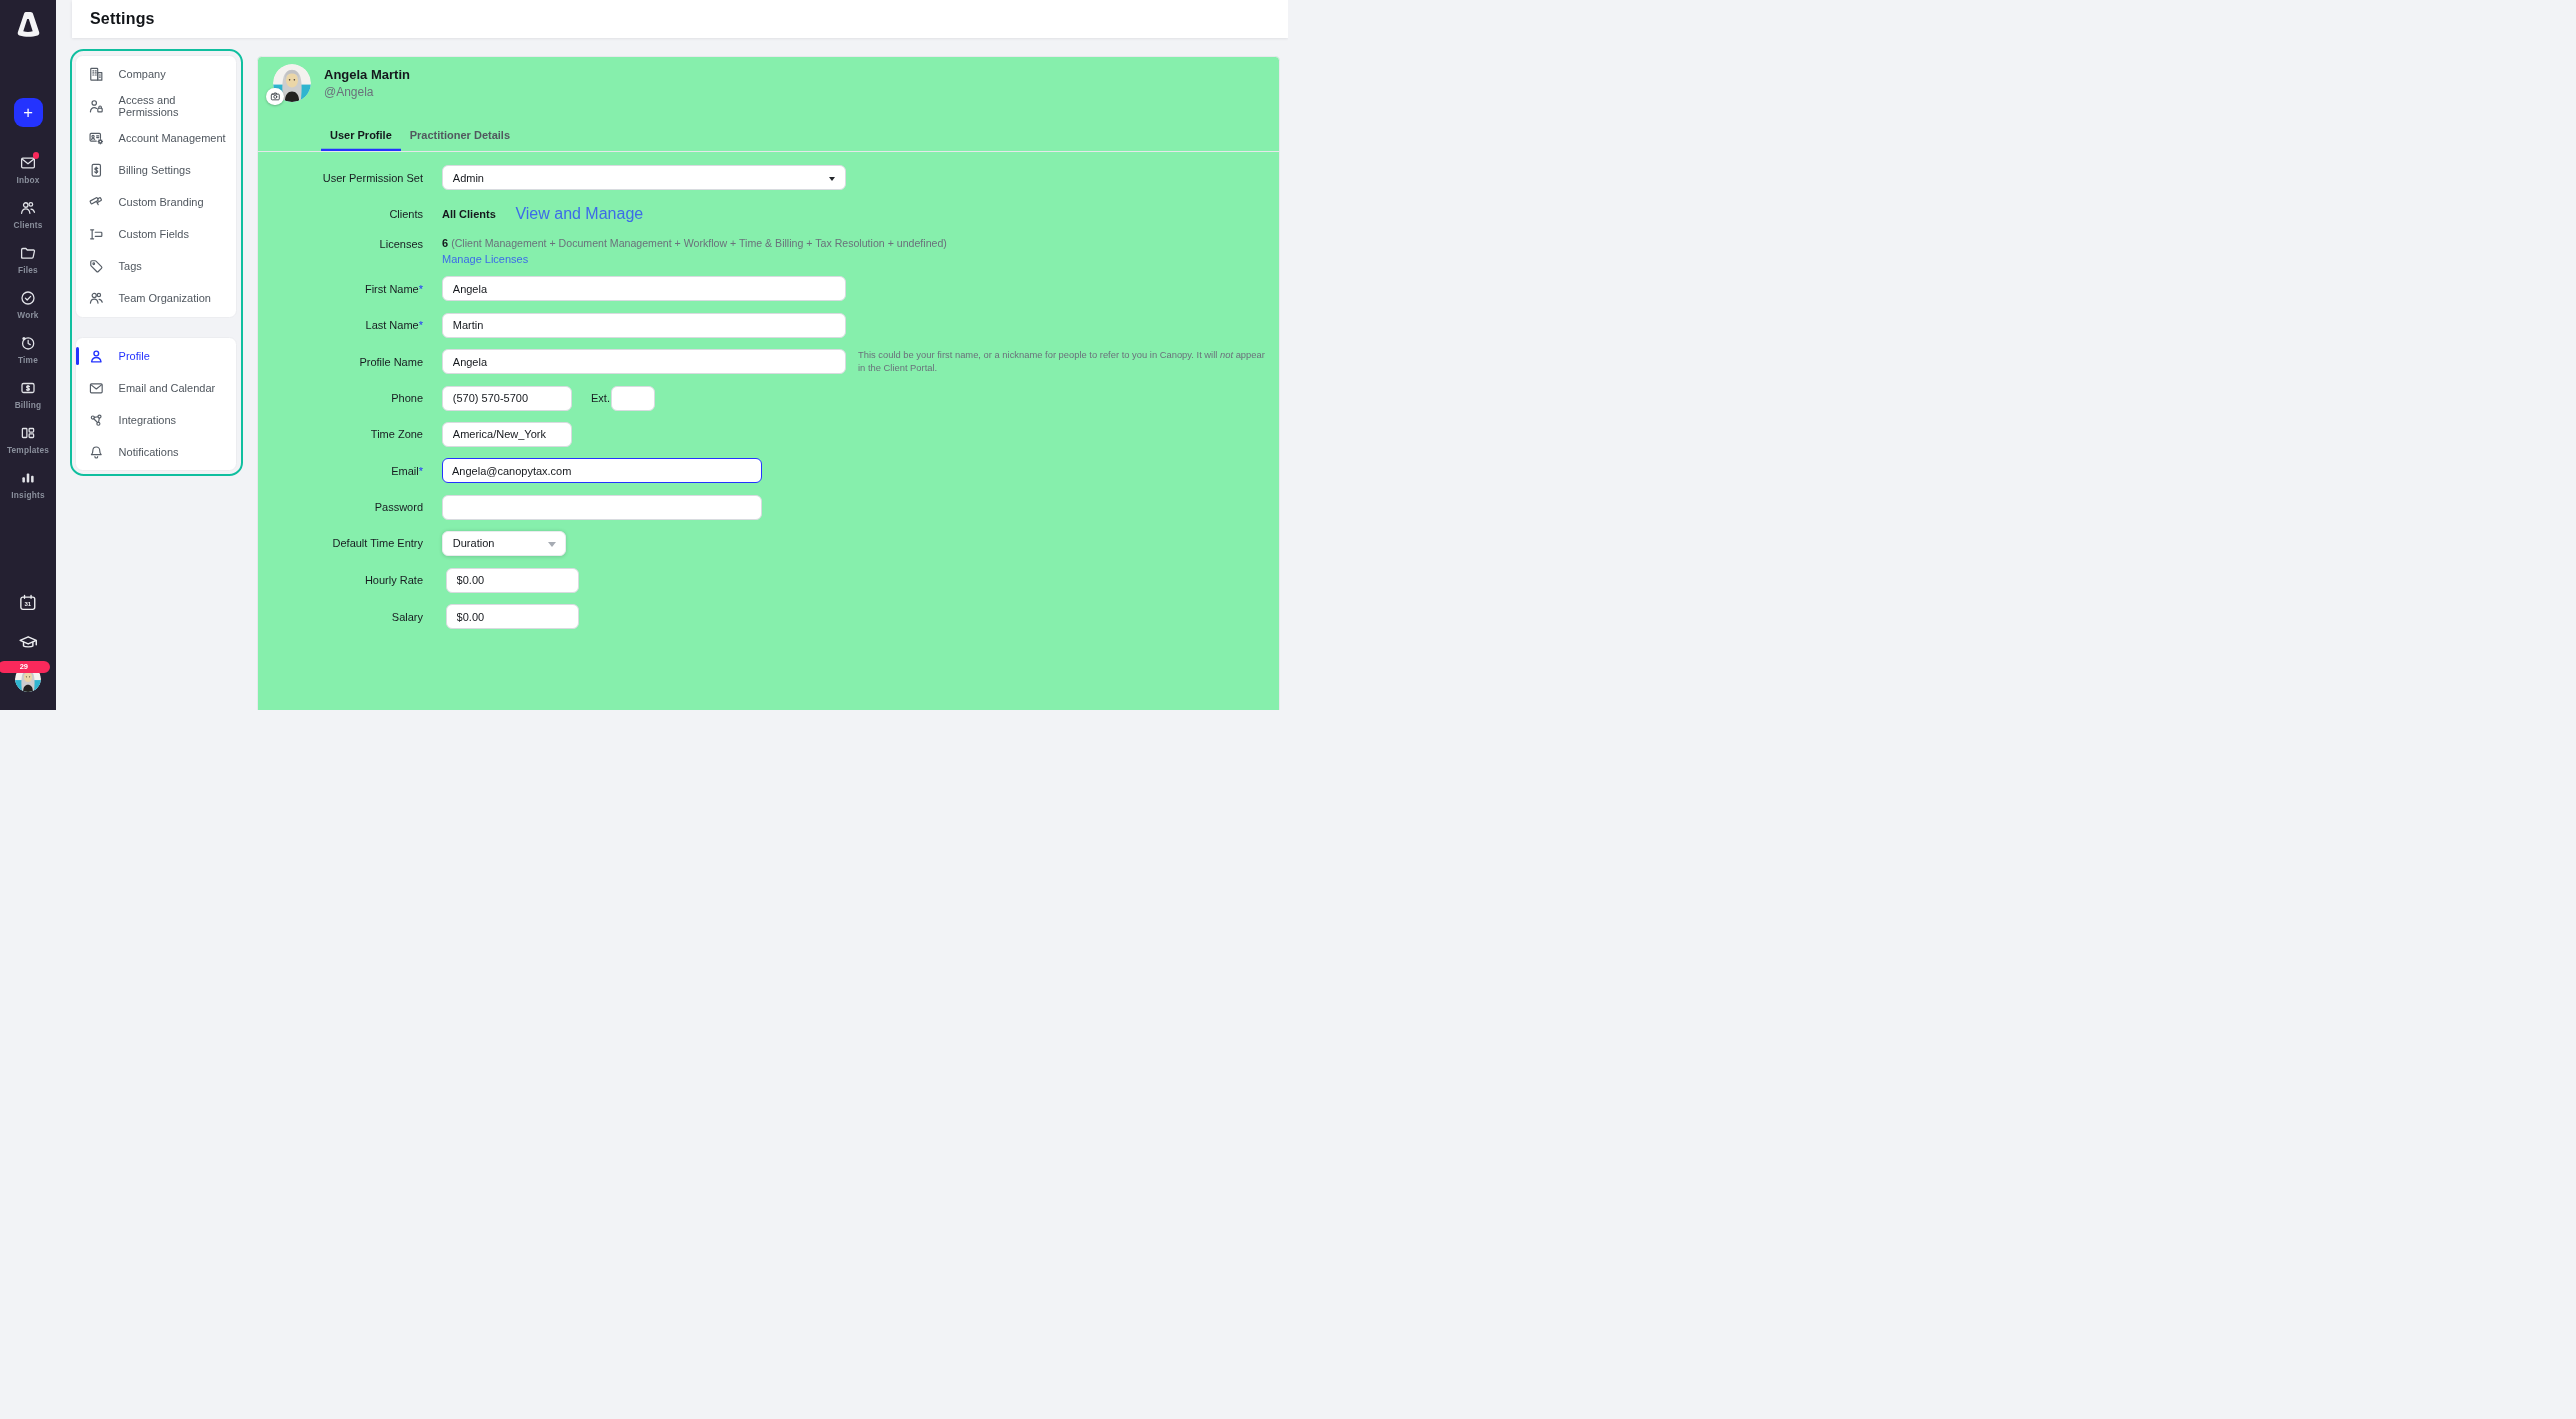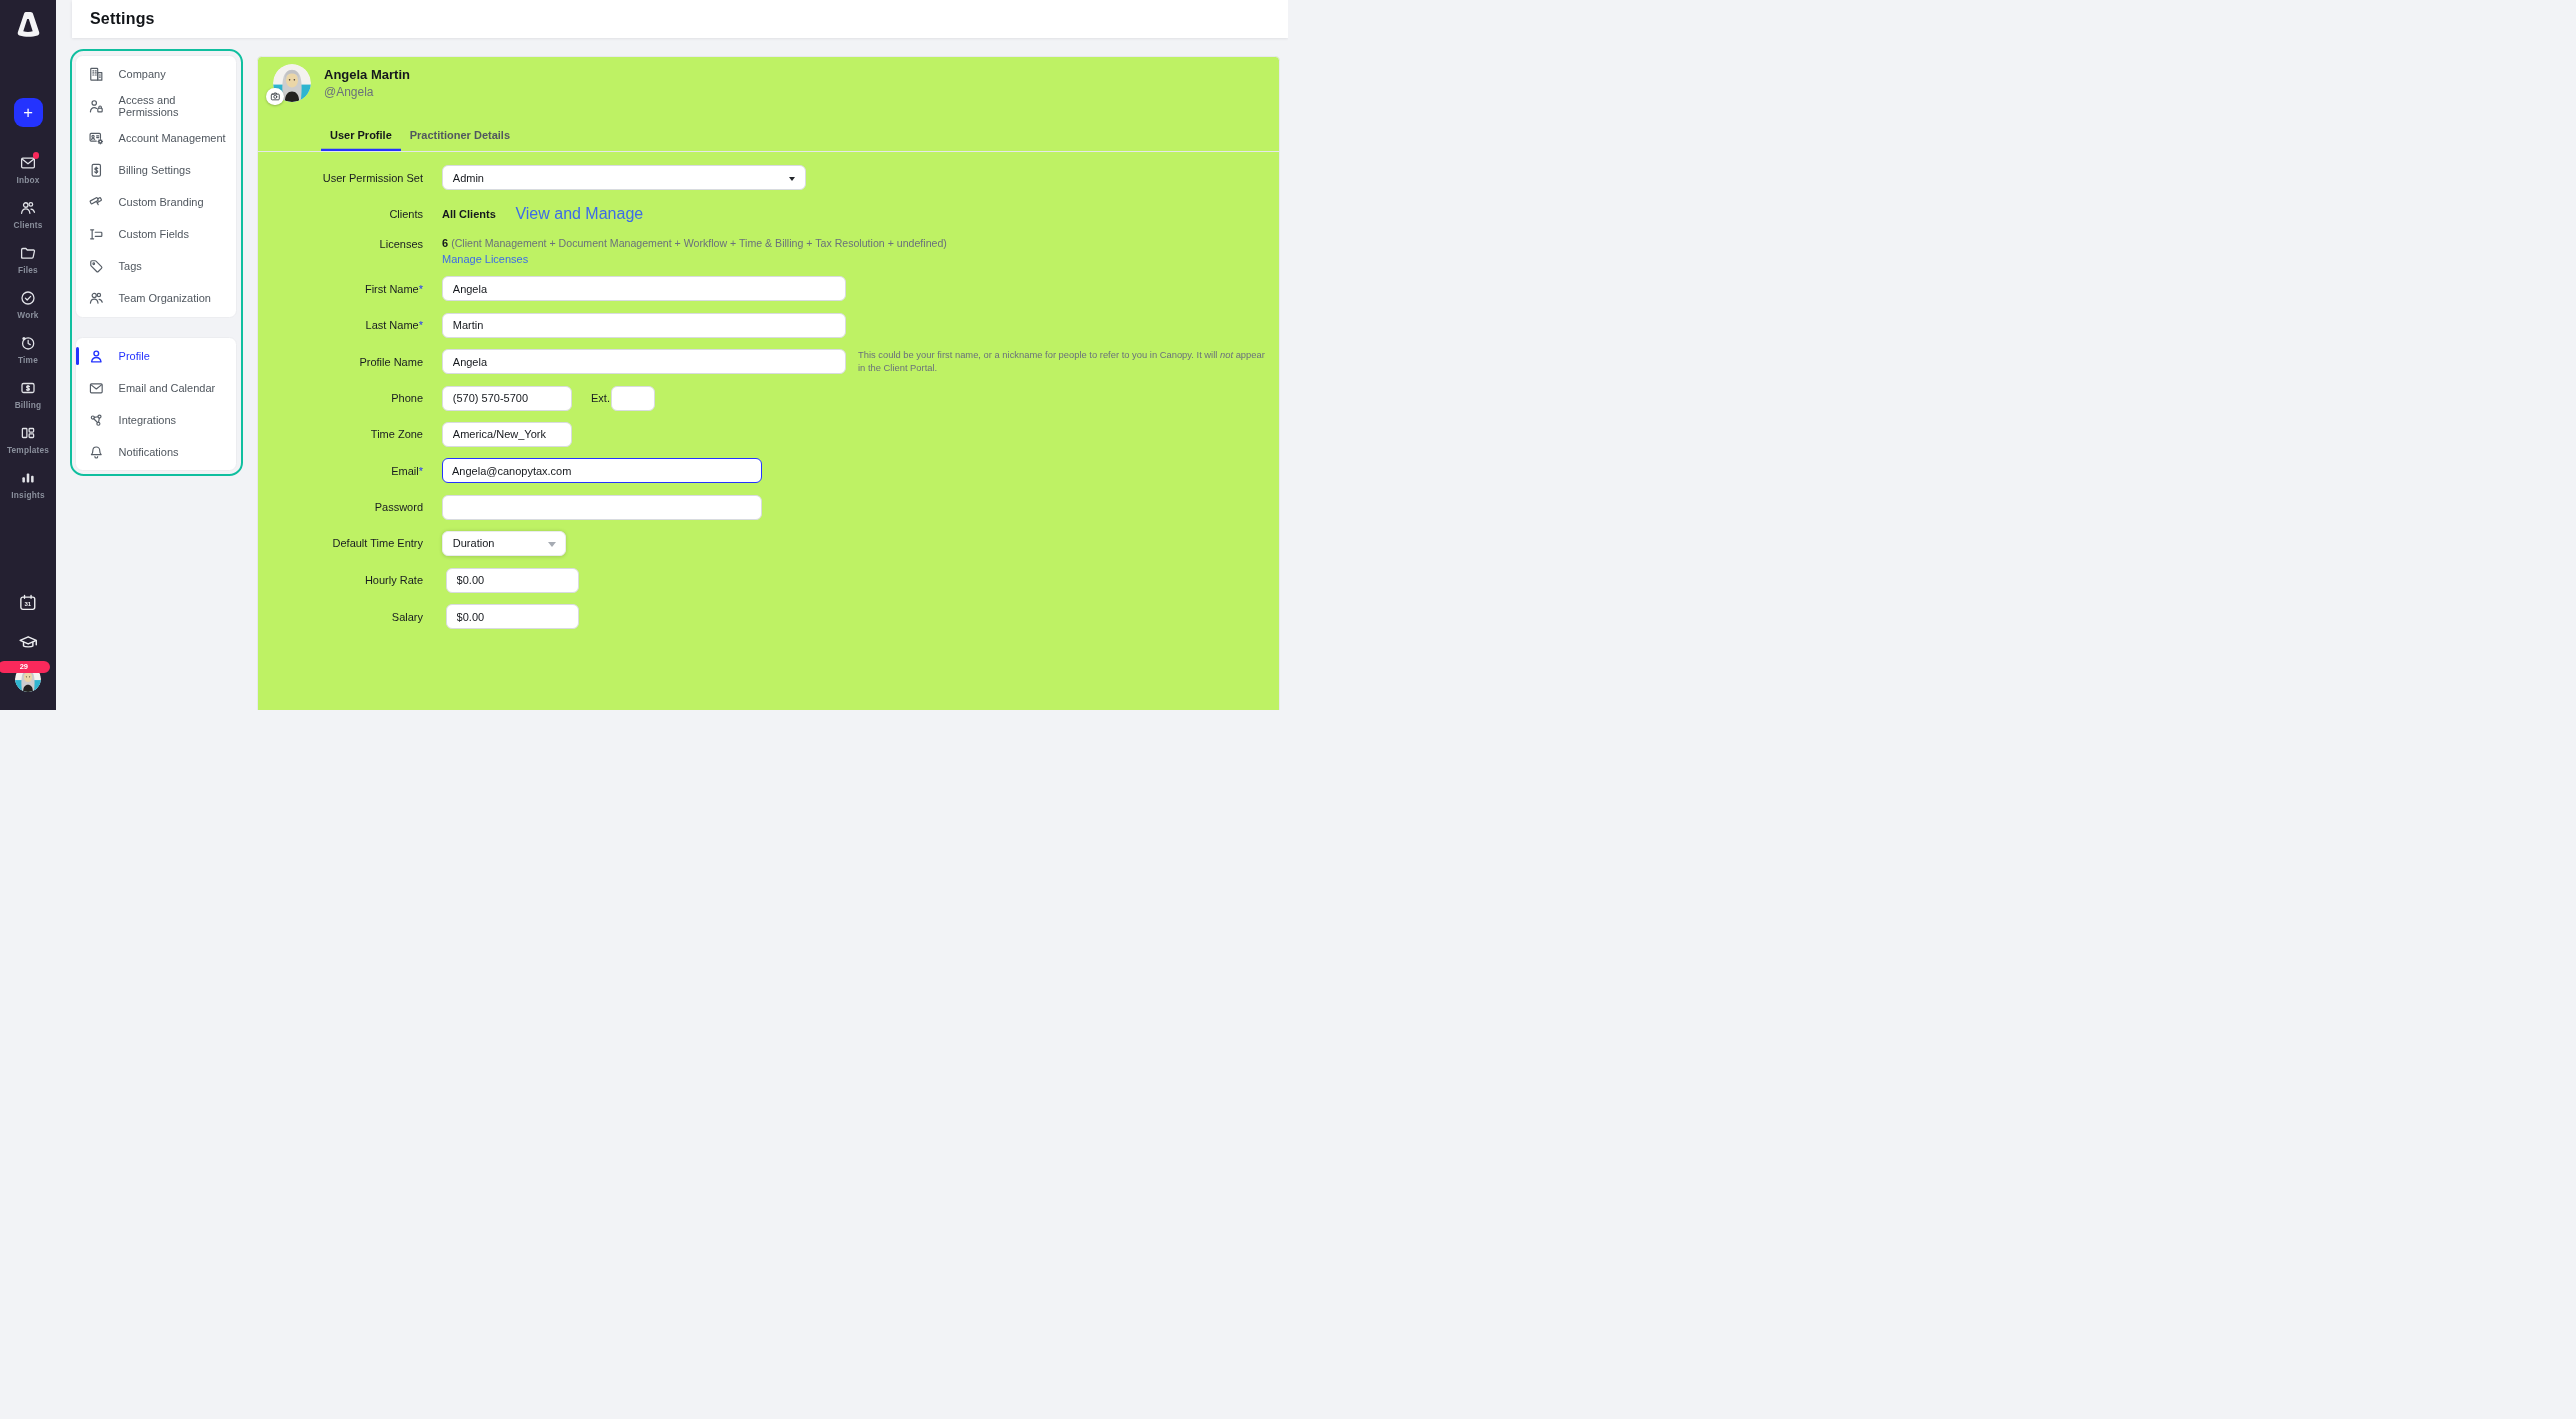--- a/index.html
+++ b/index.html
@@ -43,21 +43,21 @@
   .nav-card.g1{margin-bottom:19px}
   .snav-item{position:relative;height:32px;display:flex;align-items:center;padding-left:11.3px;cursor:pointer}
   .sn-icon{width:16.6px;height:16.6px;margin-right:14.3px;color:#565D66;flex:0 0 16.6px}
   .sn-icon svg{width:16.6px;height:16.6px;display:block}
   .sn-label{font-size:11px;color:#4F565E}
   .snav-item.active .sn-label{color:#2433FE}
   .snav-item.active .sn-icon{color:#2433FE}
   .abar{position:absolute;left:0;top:6.8px;width:2.3px;height:18px;background:#2433FE;border-radius:1.5px}
 
   
-  .main-card{position:absolute;left:201px;top:18px;width:1023px;height:683px;background:#bef264;
+  .main-card{position:absolute;left:201px;top:18px;width:1023px;height:683px;background:#86efac;
              border:0.8px solid #E7E9EC;border-radius:4.5px}
   .mc-header{position:relative;height:95px;border-bottom:0.8px solid #E5E7EA}
   .avatar{position:absolute;left:15px;top:6.8px;width:38px;height:38px;border-radius:50%;overflow:hidden}
   .avatar svg{display:block}
   .cam{position:absolute;left:8.3px;top:31px;width:17.3px;height:17.3px;border-radius:50%;background:#fff;
        box-shadow:0 0.8px 2.3px rgba(0,0,0,.28);display:flex;align-items:center;justify-content:center;
        color:#383D44;cursor:pointer}
   .cam svg{width:10.6px;height:10.6px}
   .who{position:absolute;left:66px;top:9.8px}
   .who .nm{font-size:13px;font-weight:700;color:#15181D}
@@ -69,21 +69,21 @@
 
   
   .form{padding:13px 0 0 15px}
   .frow{display:flex;align-items:center}
   .flabel{flex:0 0 150px;text-align:right;margin-right:19px;font-size:11px;color:#181C21}
   .req{color:#2433FE}
   .fi{height:25px;border:0.8px solid #D8DBDF;border-radius:6px;padding:0 9.8px;font-size:11px;color:#15181D;
       background:#fff;outline:none}
   .fi.focused{border:1.5px solid #2433FE;padding:0 9px}
   .w-lg{width:404px}.w-md{width:320px}.w-sm{width:130px}.w-xs{width:44px}.w-cur{width:133px}
-  .fsel{position:relative;width:364px;height:25px;border:0.8px solid #D8DBDF;border-radius:6px;background:#fff;
+  .fsel{position:relative;width:404px;height:25px;border:0.8px solid #D8DBDF;border-radius:6px;background:#fff;
         display:flex;align-items:center;padding:0 9.8px;font-size:11px;color:#15181D;cursor:pointer}
   .fsel .car{position:absolute;right:9.8px;top:10.6px;width:0;height:0;border-left:3.8px solid transparent;
              border-right:3.8px solid transparent;border-top:4.5px solid #23262B}
   .msel{position:relative;height:25px;background:#fff;border:0.8px solid #E9EBEE;border-radius:6px;
         box-shadow:0 0.8px 3.8px rgba(22,25,31,.16);display:flex;align-items:center;padding:0 9.8px;
         font-size:11px;color:#15181D;cursor:pointer}
   .msel .car{position:absolute;right:9px;top:10.6px;width:0;height:0;border-left:4.5px solid transparent;
              border-right:4.5px solid transparent;border-top:5.3px solid #A6ABB3}
   .w-minute{width:108px}.w-dur{width:124px}
   .mb-sel{margin-bottom:16.6px}.mb-txt{margin-bottom:15px}.mb-lic{margin-bottom:11.3px}.mb{margin-bottom:11.3px}

